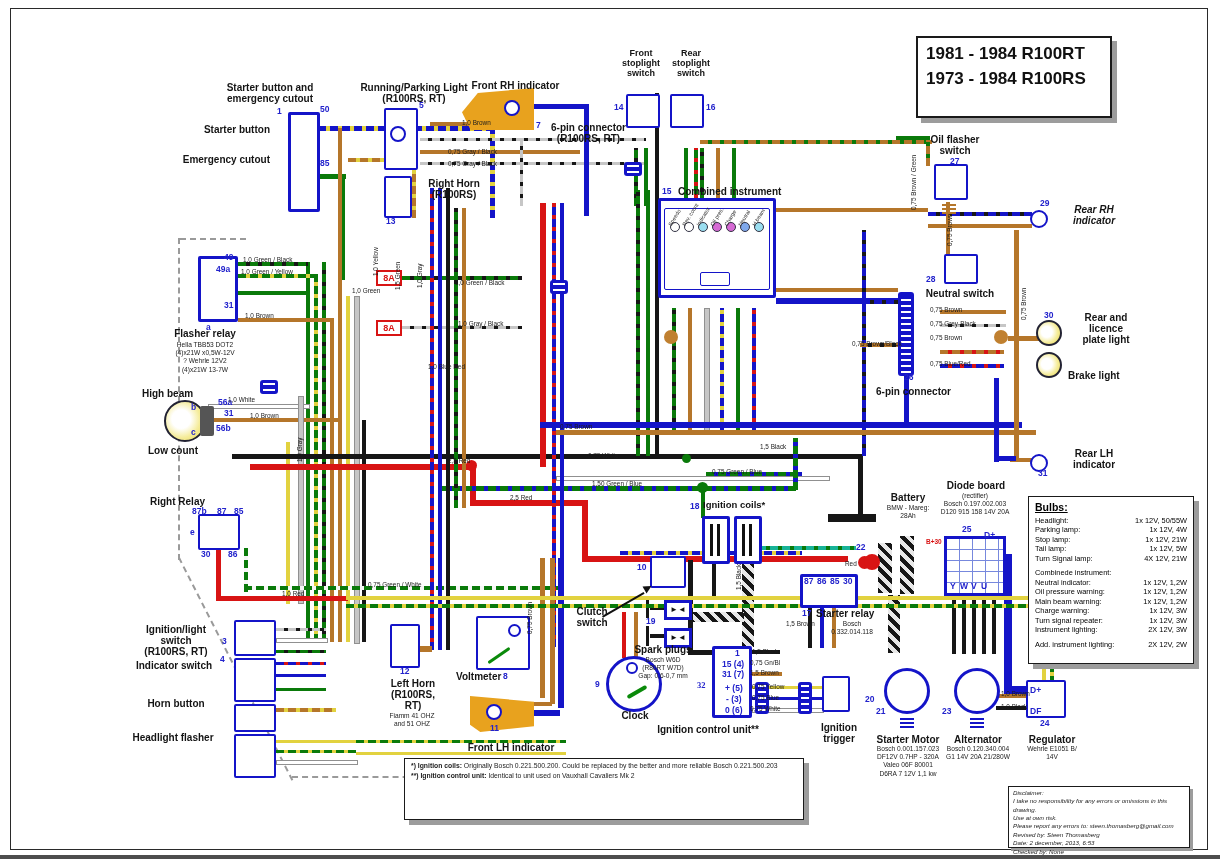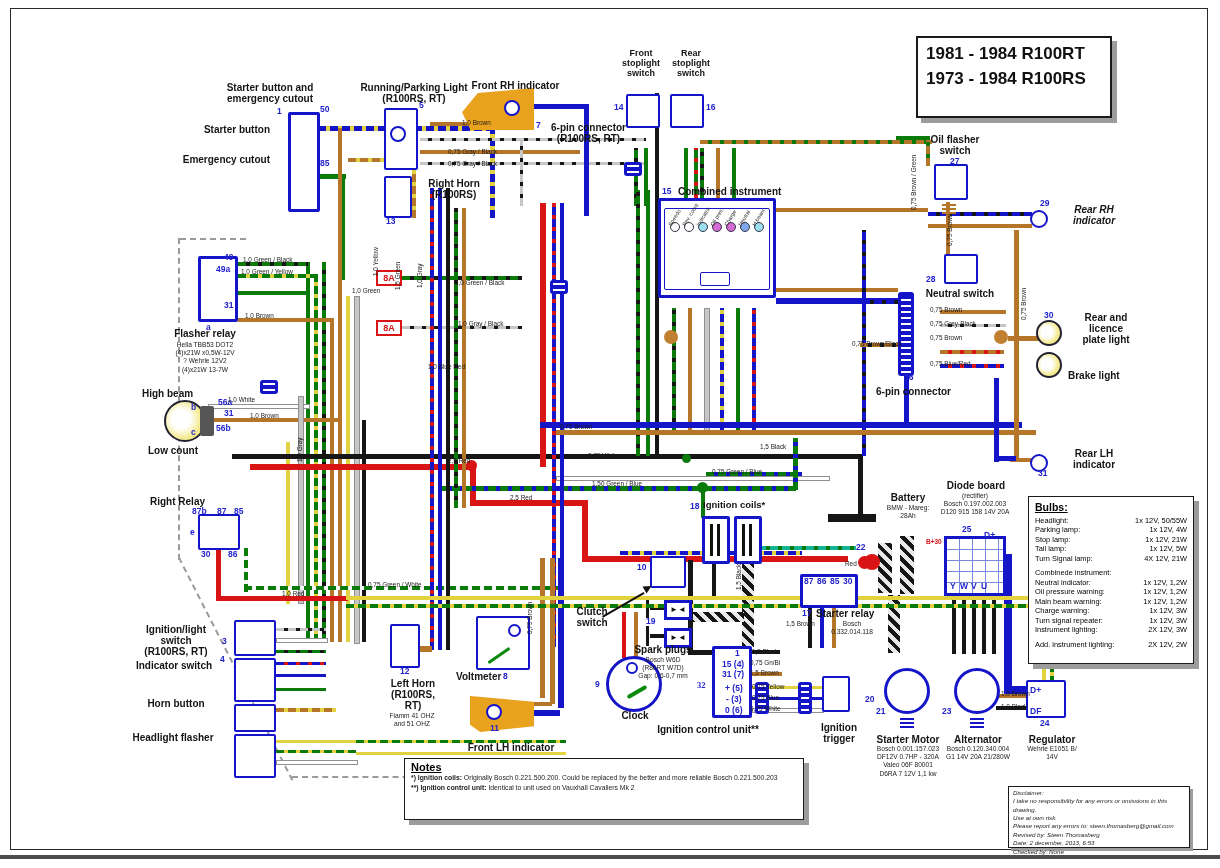--- a/index.html
+++ b/index.html
@@ -448,21 +448,20 @@
           <span class="bl"></span>
           <span class="bv"></span>
         </div>
         <div class="brow">
           <span class="bl">Add. instrument lighting:</span>
           <span class="bv">2X  12V, 2W</span>
         </div>
       </div>
   </div>
   <div class="panel" id="notesbox">
-    <div class="nt">Notes</div>
     <div id="notelines">
         <div class="nline"><b>*) Ignition coils:</b><span> Originally Bosch 0.221.500.200. Could be replaced by the better and more reliable  Bosch 0.221.500.203</span></div>
         <div class="nline"><b>**) Ignition control unit:</b><span> Identical to unit used on Vauxhall Cavaliers Mk 2</span></div>
       </div>
   </div>
   <div class="panel" id="discbox">
     <div id="disclines">
         <div class="dline">Disclaimer:</div>
         <div class="dline">I take no responsibility for any errors or omissions in this drawing.</div>
         <div class="dline">Use at own risk.</div>

